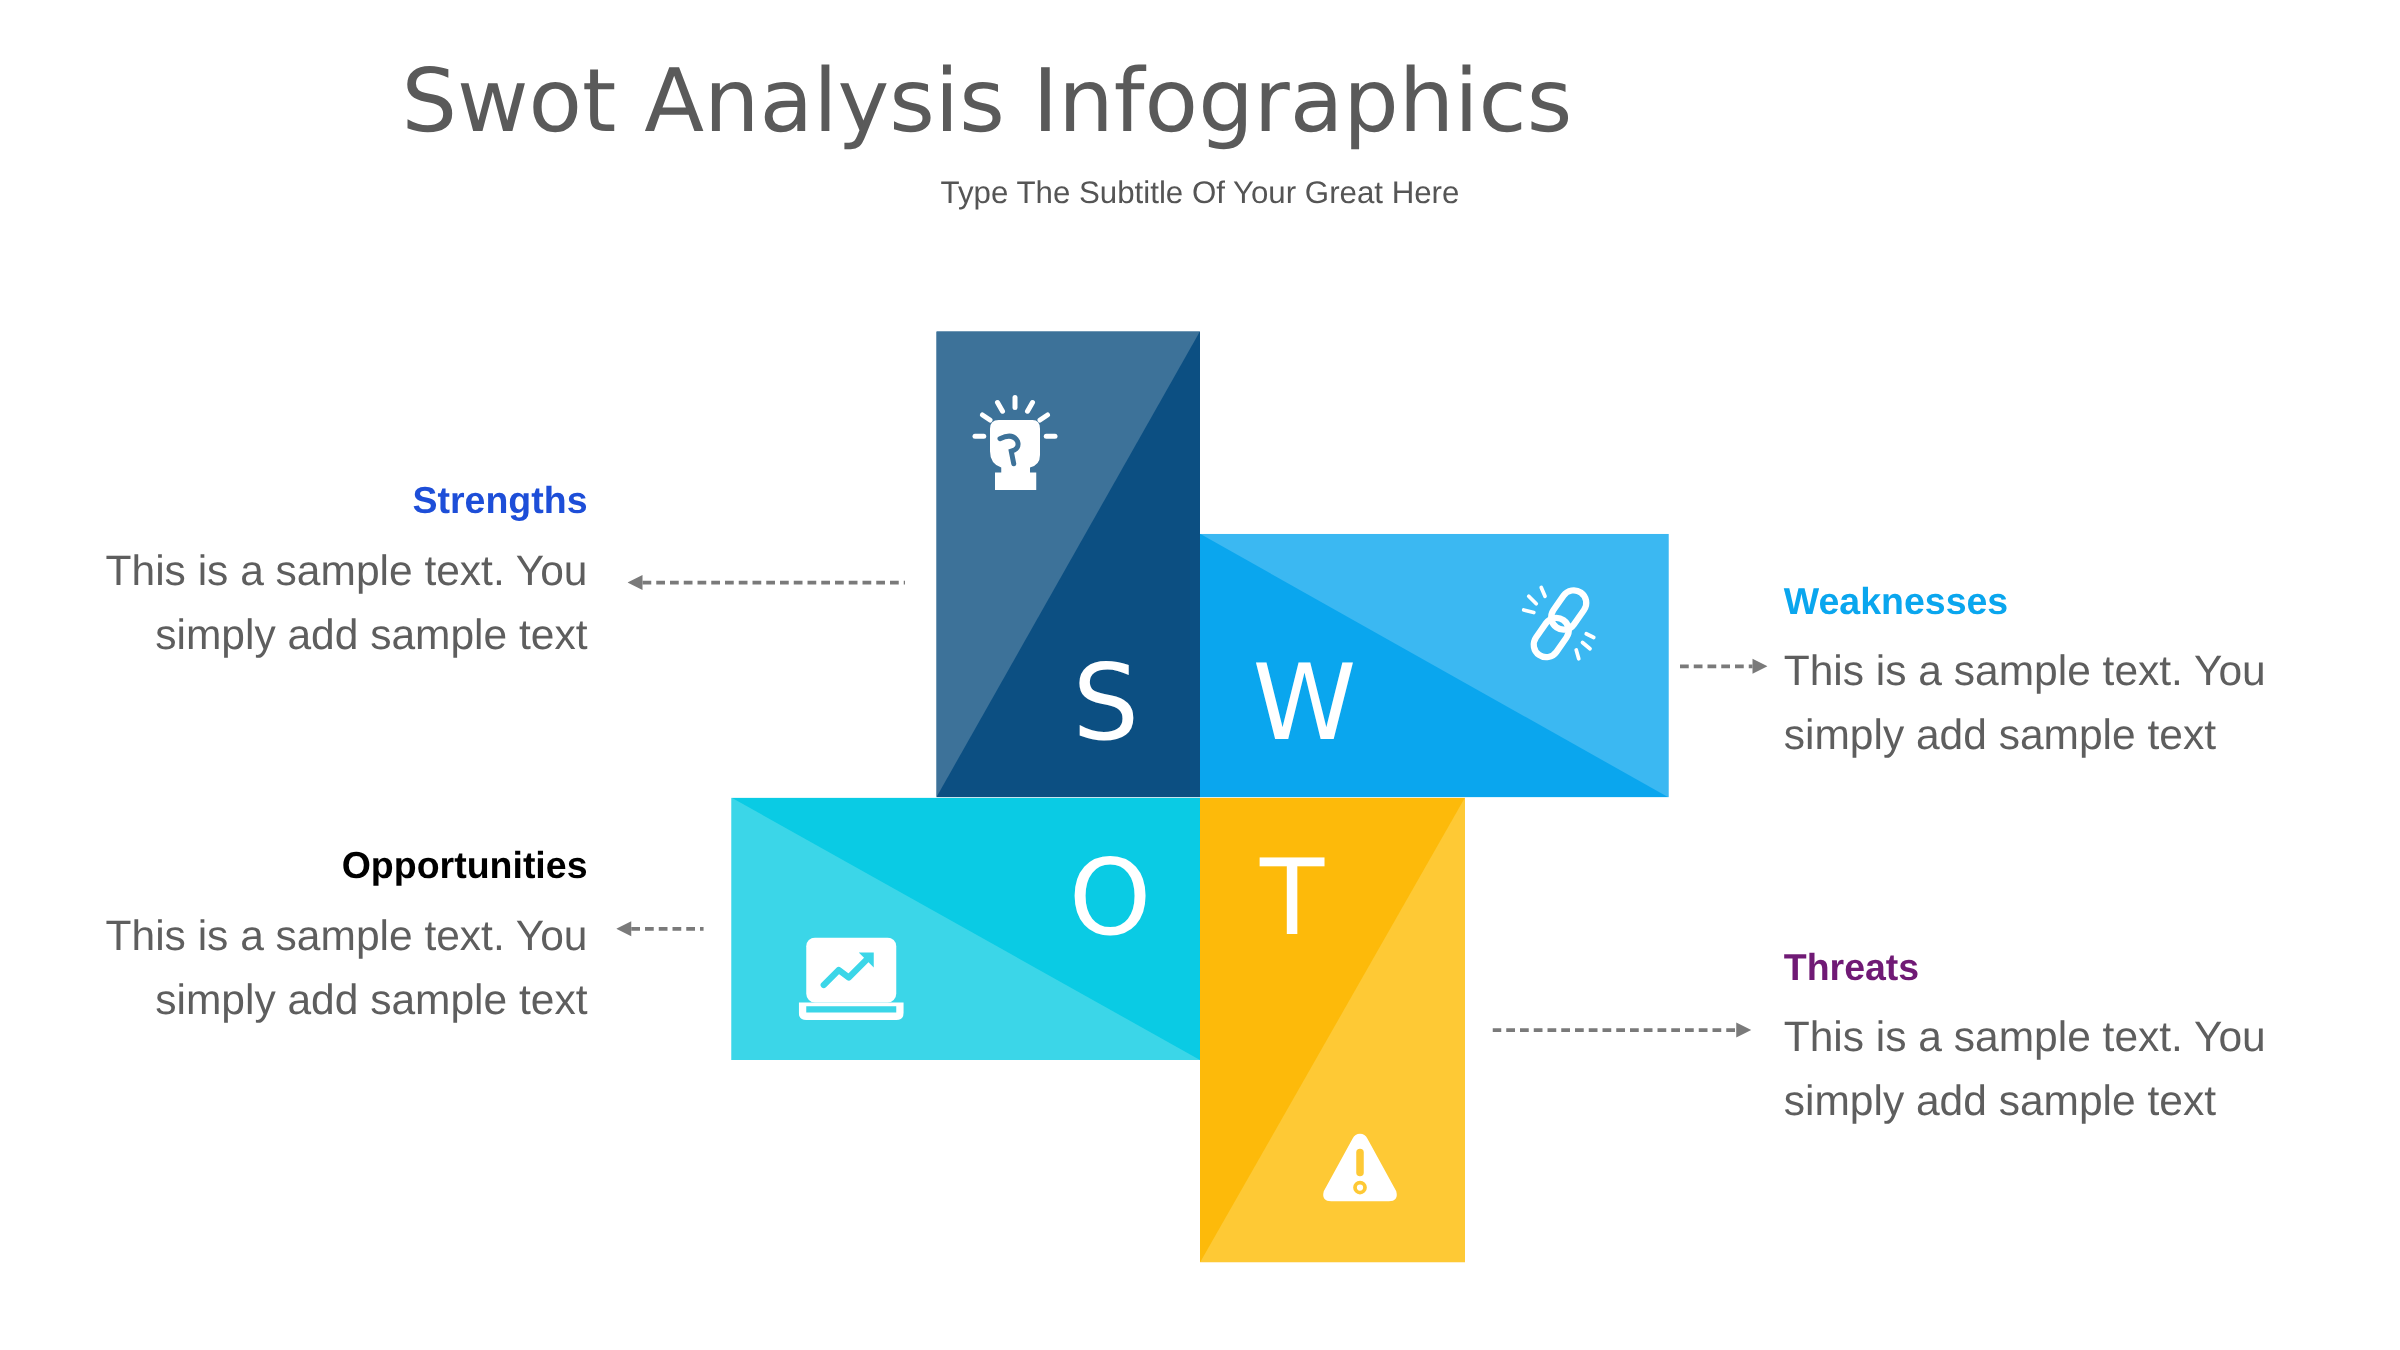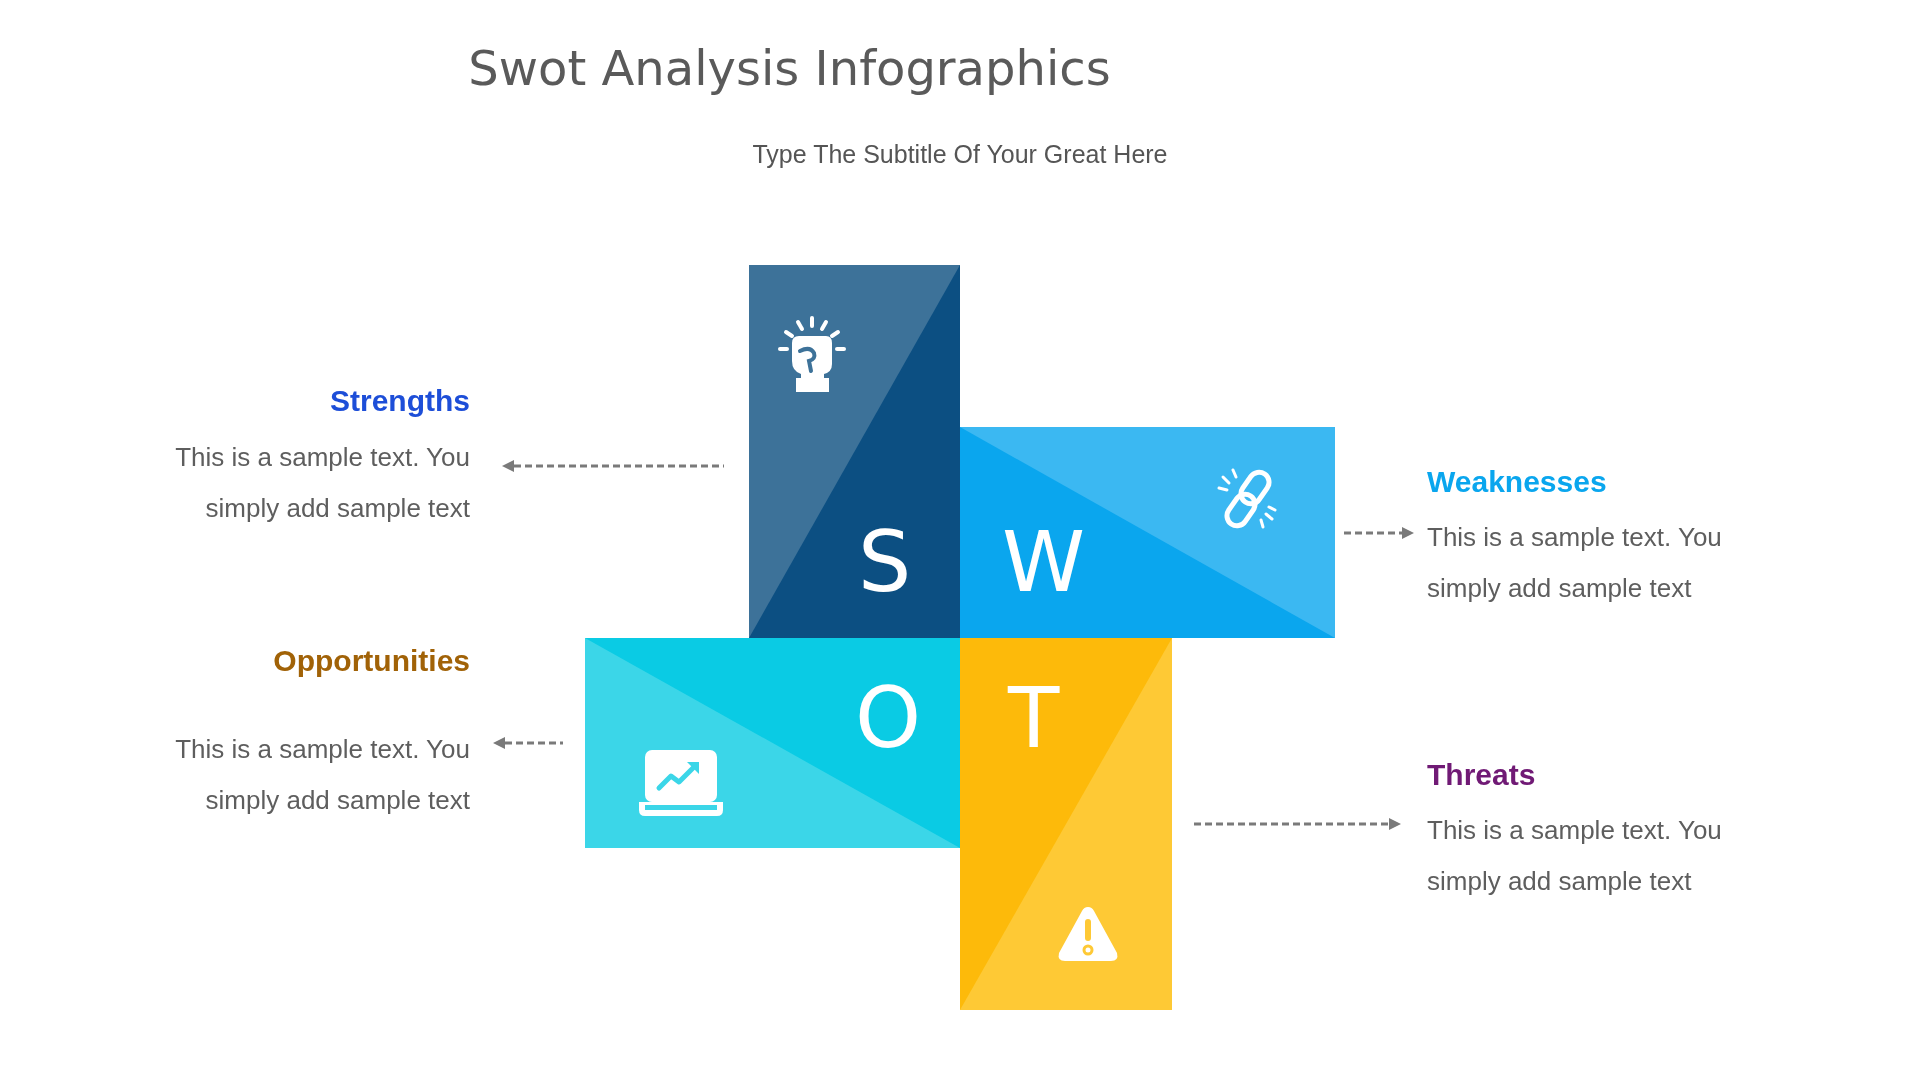--- a/index.html
+++ b/index.html
@@ -1,24 +1,24 @@
 <!DOCTYPE html>
 <html><head>
 <meta charset="utf-8">
 <style>
   html, body { margin:0; padding:0; }
   body { width:1920px; height:1080px; background:#ffffff; position:relative; overflow:hidden; font-family:"Liberation Sans", sans-serif; }
-  .title { position:absolute; left:0; width:1579px; top:40px; text-align:center; font-size:48px; color:#5a5a5a; font-family:"DejaVu Sans", sans-serif; font-weight:400; letter-spacing:0px; }
+  .title { position:absolute; left:0; width:1579px; top:40px; text-align:center; font-size:70px; color:#5a5a5a; font-family:"DejaVu Sans", sans-serif; font-weight:400; letter-spacing:0px; }
   .subtitle { position:absolute; left:0; width:1920px; top:140px; text-align:center; font-size:25px; color:#555555; font-family:"Liberation Sans", sans-serif; }
   .block { position:absolute; overflow:hidden; }
   .block svg.bg { position:absolute; left:0; top:0; width:100%; height:100%; }
   .letter { position:absolute; color:#ffffff; font-family:"DejaVu Sans", sans-serif; font-size:84px; line-height:1; font-weight:400; }
   .icon { position:absolute; }
   .heading { position:absolute; font-size:30px; font-weight:700; font-family:"Liberation Sans", sans-serif;text-align:right; }
-  .desc { position:absolute; font-size:26px; color:#5e5e5e; line-height:51px; font-family:"Liberation Sans", sans-serif; }
+  .desc { position:absolute; font-size:34px; color:#5e5e5e; line-height:51px; font-family:"Liberation Sans", sans-serif; }
   .right-align { text-align:right; }
   .arrow { position:absolute; height:14px; }
 </style>
 </head>
 <body>
 
 <div class="title">Swot Analysis Infographics</div>
 <div class="subtitle">Type The Subtitle Of Your Great Here</div>
 
 <div class="block" style="left:749px; top:265px; width:211px; height:373px;">
@@ -109,21 +109,21 @@
 <div class="heading" style="left:1427px; top:465px; color:#0aa6ee;">Weaknesses</div>
 <div class="desc" style="left:1427px; top:512px;">
   <div>This is a sample text. You</div>
   <div>simply add sample text</div>
 </div>
 <svg class="arrow" style="left:1344px; top:526px;" width="70" height="14" viewBox="0 0 70 14">
   <line x1="0" y1="7" x2="58" y2="7" stroke="#7a7a7a" stroke-width="3" stroke-dasharray="7,4"></line>
   <polygon points="70,7 58,1 58,13" fill="#7a7a7a"></polygon>
 </svg>
 
-<div class="heading right-align" style="right:1450px; top:644px; color:#a16207;">Opportunities</div>
+<div class="heading right-align" style="right:1450px; top:676px; color:#000000;">Opportunities</div>
 <div class="desc right-align" style="right:1450px; top:724px;">
   <div>This is a sample text. You</div>
   <div>simply add sample text</div>
 </div>
 <svg class="arrow" style="left:493px; top:736px;" width="70" height="14" viewBox="0 0 70 14">
   <polygon points="0,7 12,1 12,13" fill="#7a7a7a"></polygon>
   <line x1="12" y1="7" x2="70" y2="7" stroke="#7a7a7a" stroke-width="3" stroke-dasharray="7,4"></line>
 </svg>
 
 <div class="heading" style="left:1427px; top:758px; color:#701a75;">Threats</div>

